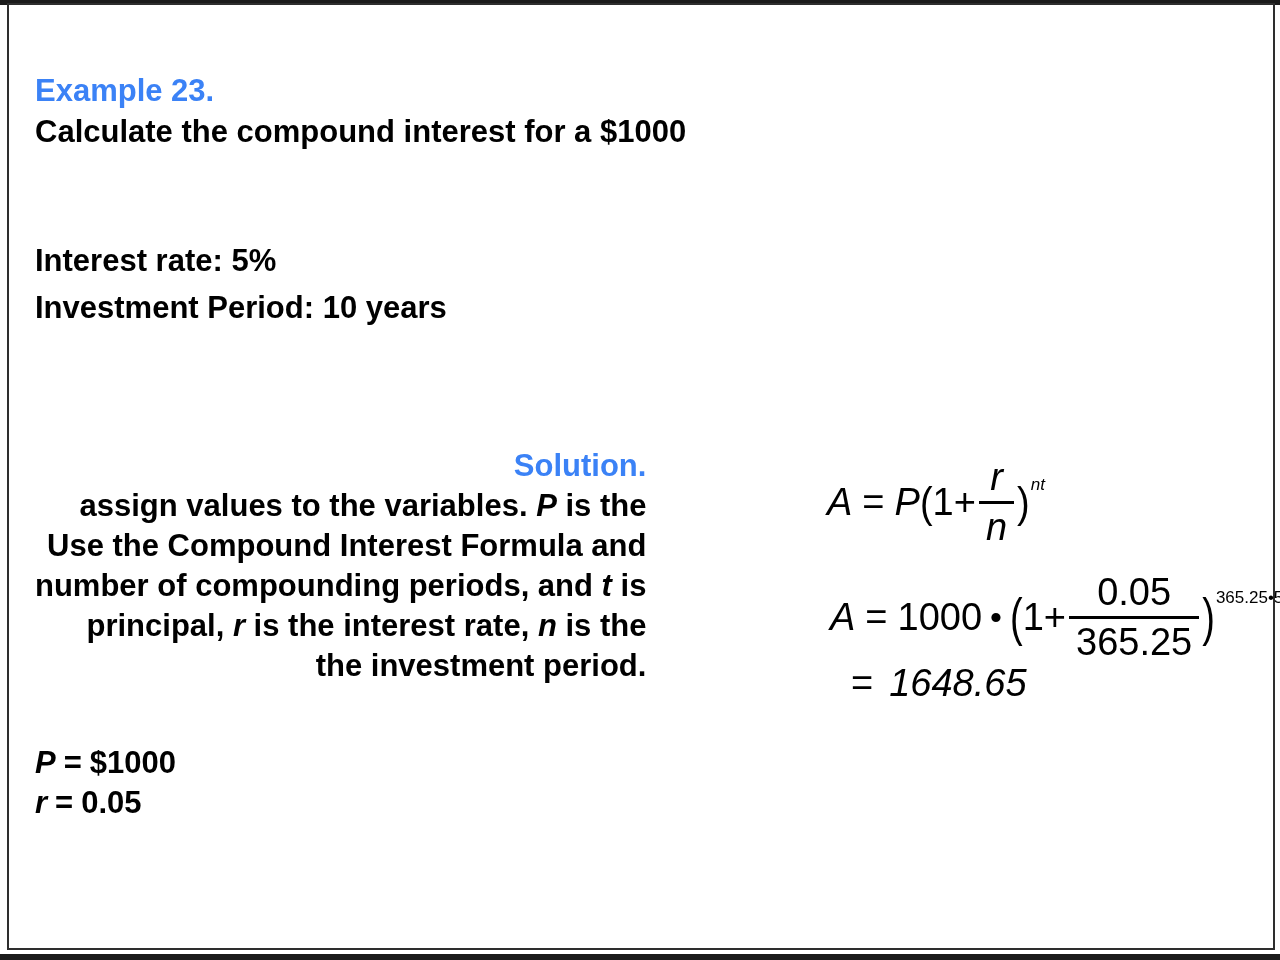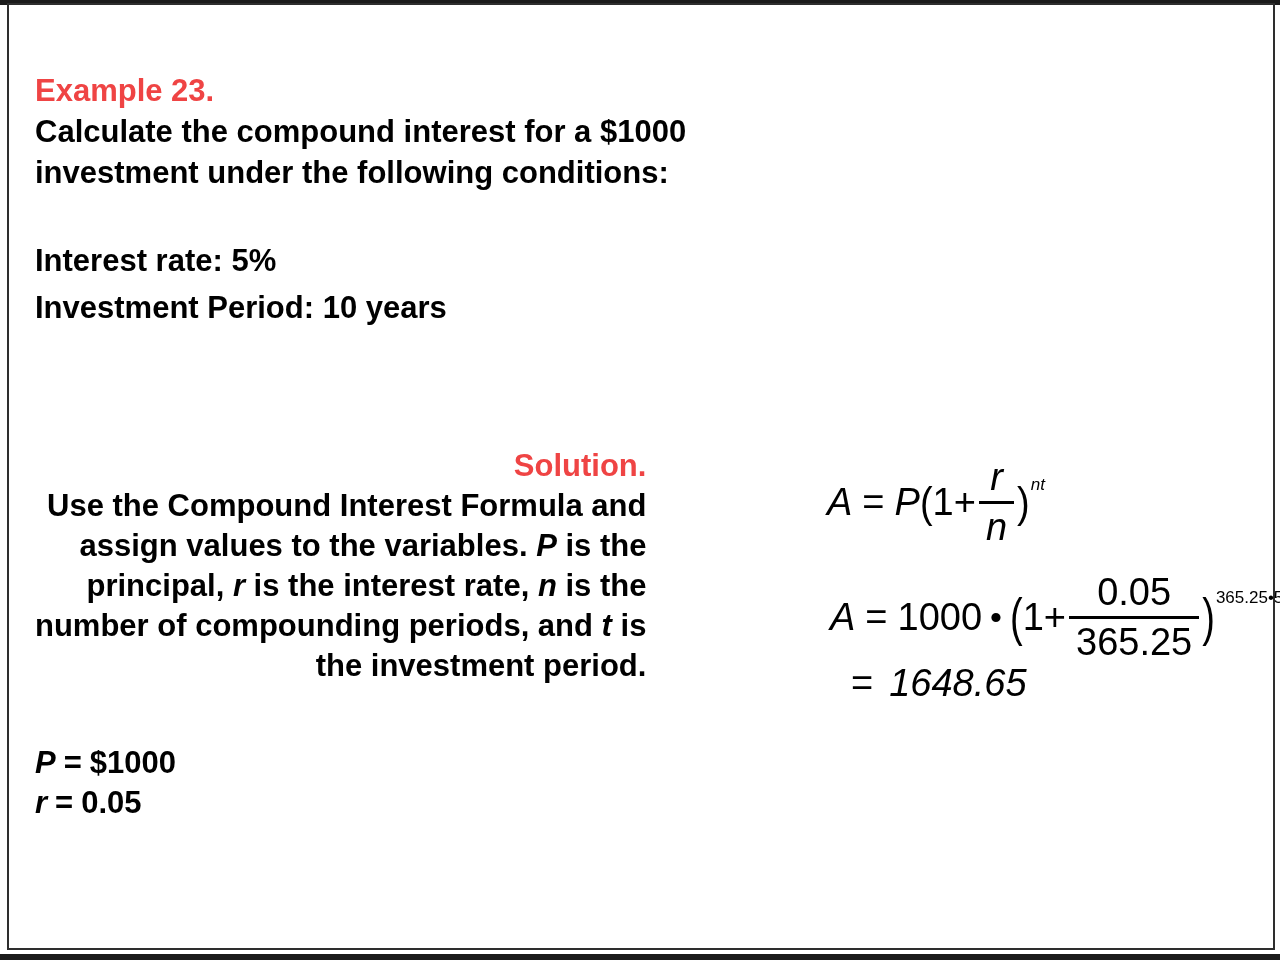--- a/index.html
+++ b/index.html
@@ -12,21 +12,21 @@
     font-family: "Liberation Sans", sans-serif;
   }
   
   .frame-top    { position: absolute; left: 0; top: 0; width: 1280px; height: 5px; background: #1b1b1b; }
   .frame-bottom { position: absolute; left: 0; top: 954px; width: 1280px; height: 6px; background: #1b1b1b; }
   .inner-border { position: absolute; left: 7px; top: 3px; width: 1268px; height: 947px;
                   border: 2px solid #2e2e2e; box-sizing: border-box; }
 
   
   .tblock { position: absolute; left: 35px; font-weight: bold; font-size: 31px; color: #000; }
-  .red { color: #ef4444; }
+  .red { color: #3b82f6; }
   .it  { font-style: italic; }
 
   #problem-block    { top: 70px;  line-height: 41px; }
   #conditions-block { top: 237px; line-height: 47px; }
   #solution-block   { top: 446px; line-height: 40px; text-align: right; }
   #variables-block  { top: 743px; line-height: 40px; }
 
   .veq { margin: 0 8px; }
 
   
@@ -54,34 +54,33 @@
 </head>
 <body>
 
 <div class="frame-top"></div>
 <div class="frame-bottom"></div>
 <div class="inner-border"></div>
 
 <div class="tblock" id="problem-block">
   <div class="red">Example 23.</div>
   <div>Calculate the compound interest for a $1000</div>
-  <div>investment under the following conditions:</div>
 </div>
 
 <div class="tblock" id="conditions-block">
   <div>Interest rate: 5%</div>
   <div>Investment Period: 10 years</div>
 </div>
 
 <div class="tblock" id="solution-block">
   <div class="red">Solution.</div>
+  <div><span>assign values to the variables. </span><span class="it">P</span><span> is the</span></div>
   <div>Use the Compound Interest Formula and</div>
-  <div><span>assign values to the variables. </span><span class="it">P</span><span> is the</span></div>
+  <div><span>number of compounding periods, and </span><span class="it">t</span><span> is</span></div>
   <div><span>principal, </span><span class="it">r</span><span> is the interest rate, </span><span class="it">n</span><span> is the</span></div>
-  <div><span>number of compounding periods, and </span><span class="it">t</span><span> is</span></div>
   <div>the investment period.</div>
 </div>
 
 <div class="tblock" id="variables-block">
   <div><span class="it">P</span><span class="veq">=</span><span>$1000</span></div>
   <div><span class="it">r</span><span class="veq">=</span><span>0.05</span></div>
 </div>
 
 <div class="math-row" id="formula-general">
   <span class="var">A</span>

